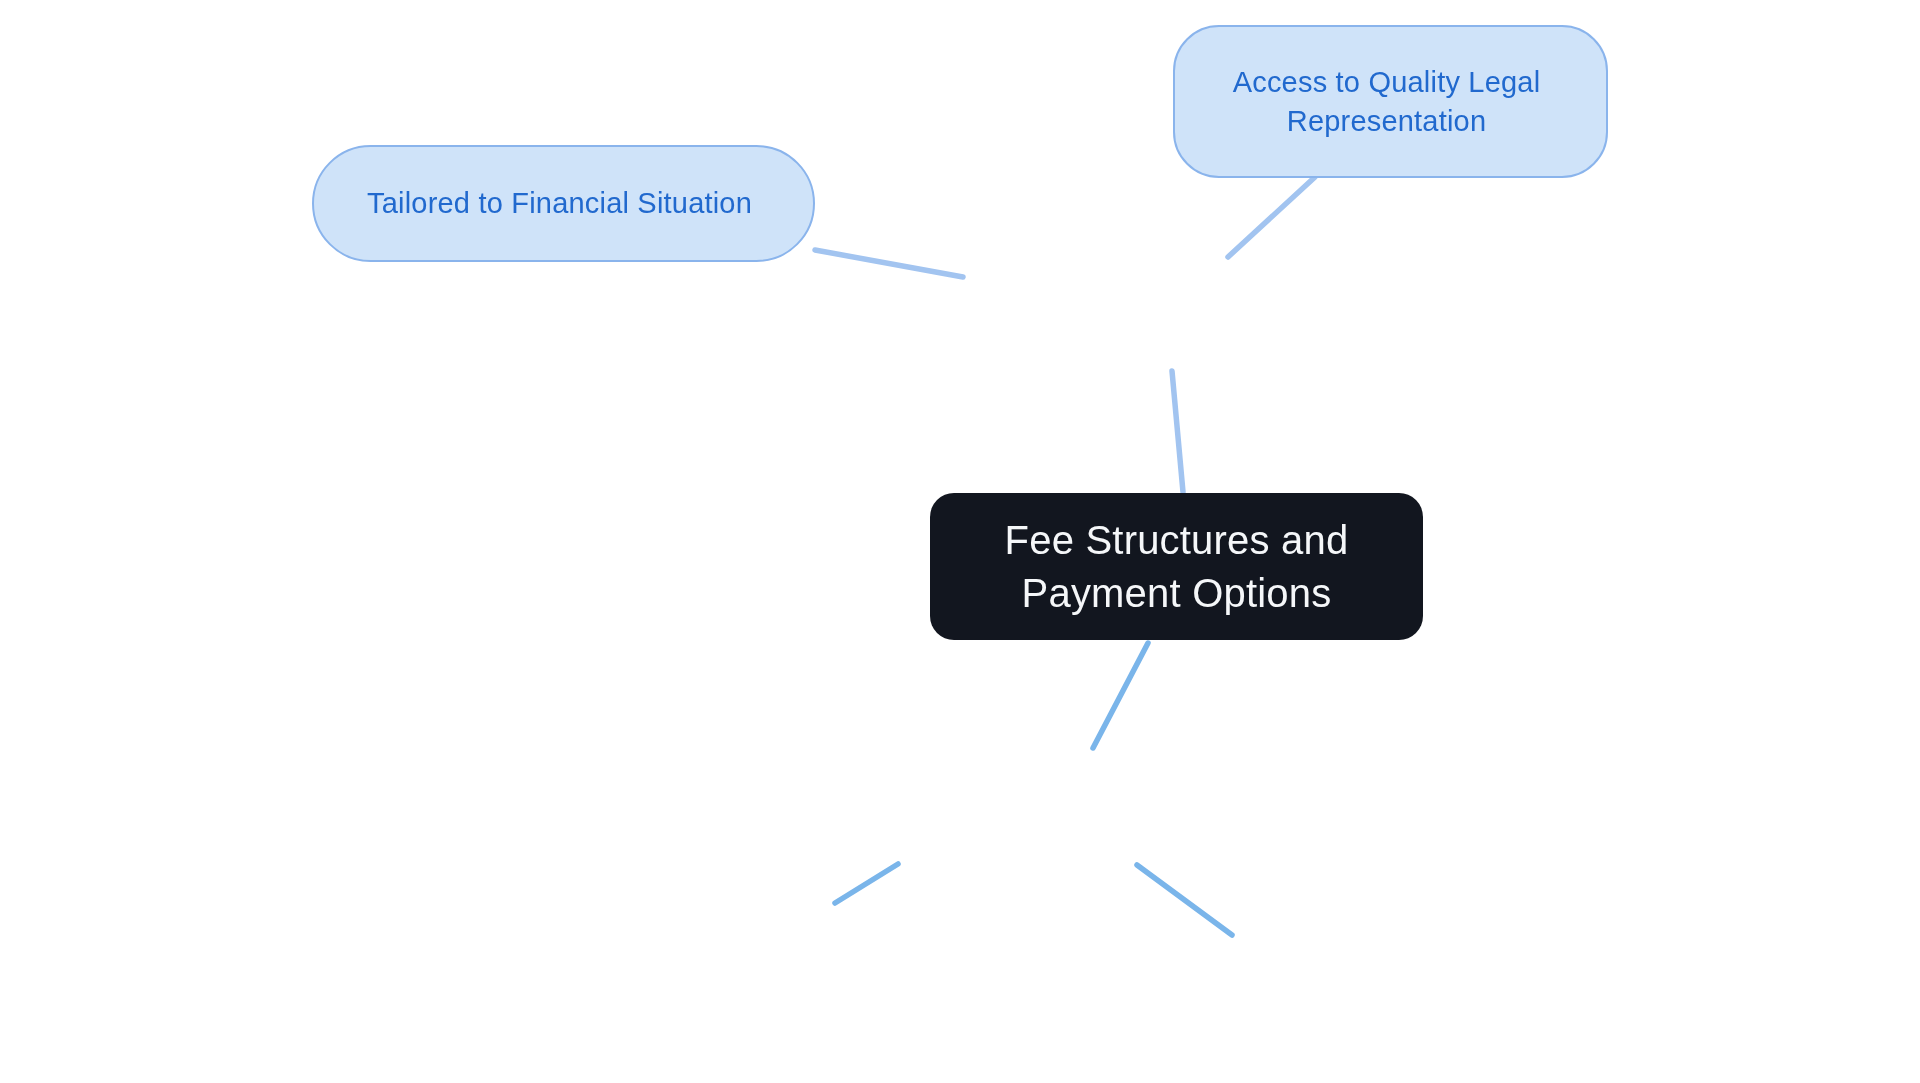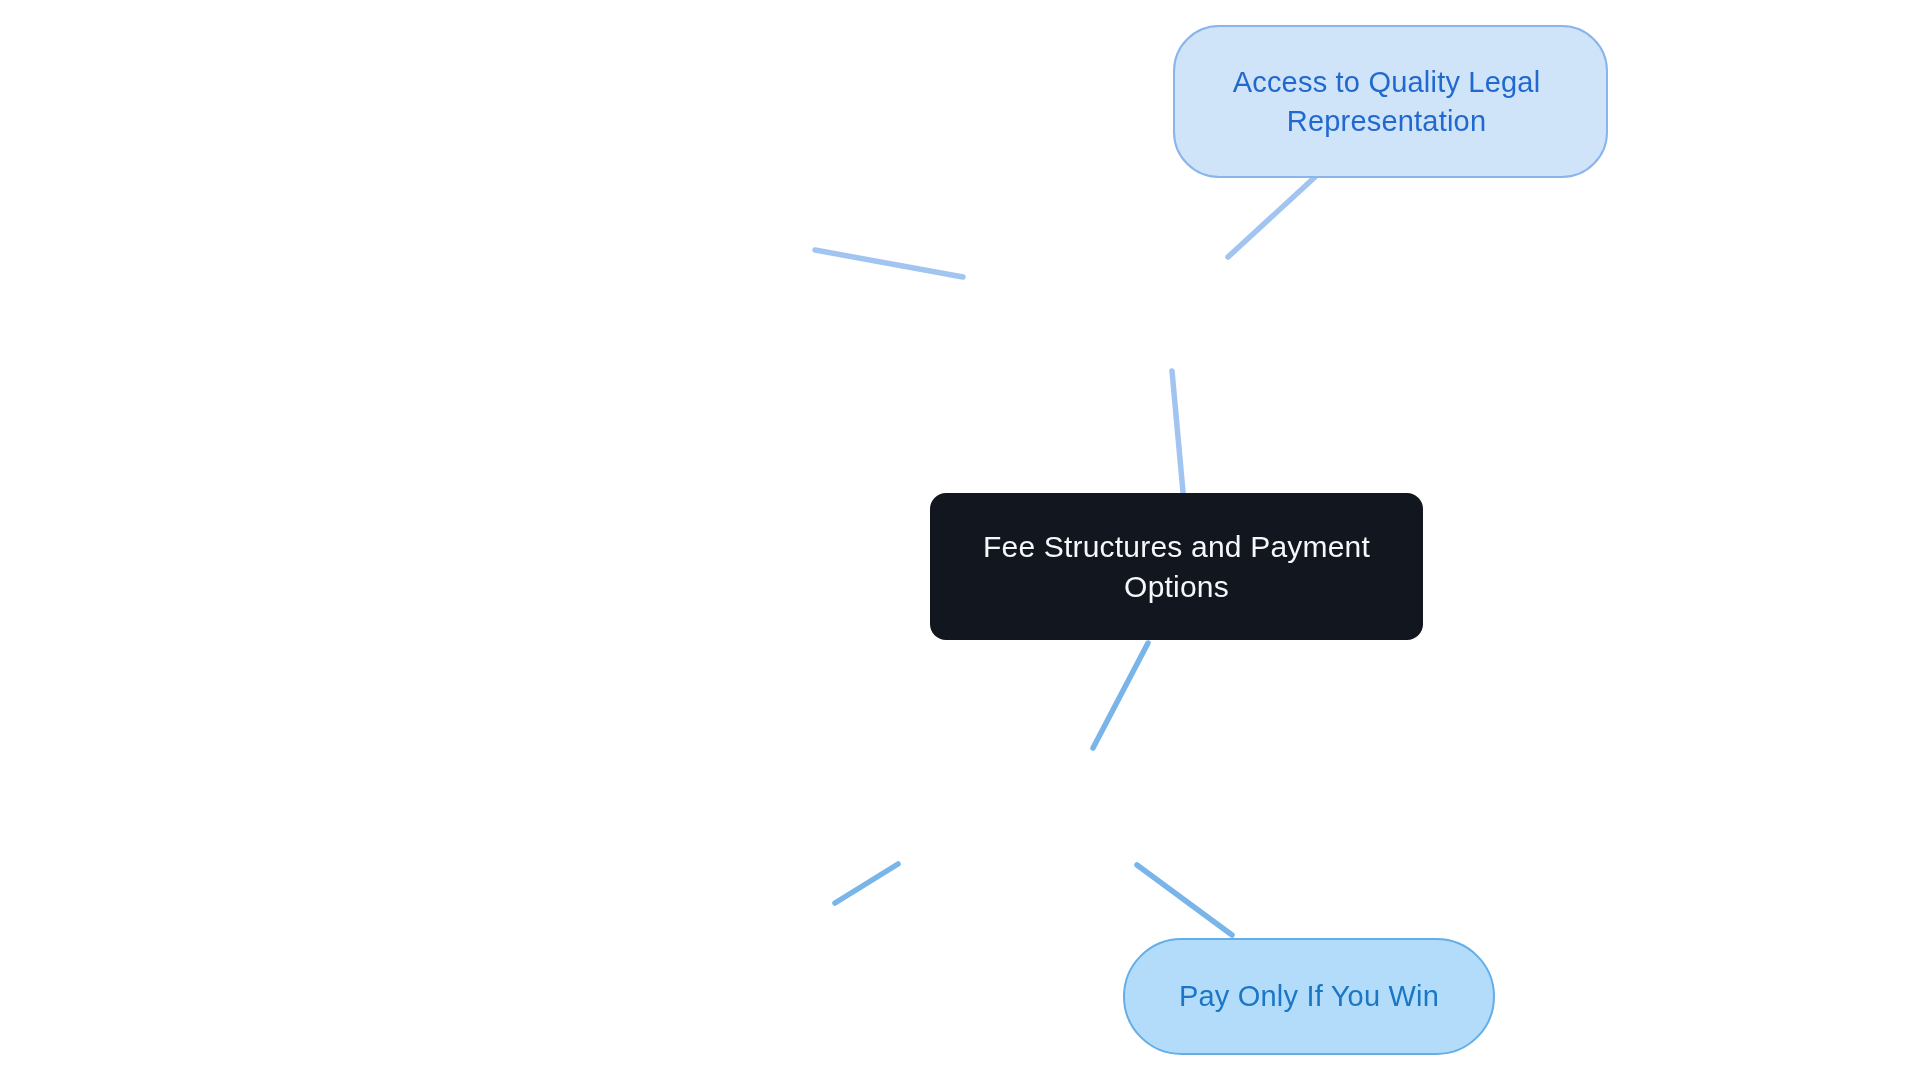--- a/index.html
+++ b/index.html
@@ -46,22 +46,22 @@
   }
   .node.family-b {
     background: var(--b-fill, #b2dcf9);
     border: 2px solid var(--b-border, #64aee7);
     color: var(--b-text, #1b76c6);
   }
   .node.root {
     background: var(--root-fill, #12161f);
     color: var(--root-text, #f5f7f9);
     border: none;
-    font-size: 30px;
-    border-radius: 16px;
+    font-size: 40px;
+    border-radius: 24px;
   }
   .pill { border-radius: 999px; }
   .rounded { border-radius: 46px; }
 </style>
 </head>
 <body>
 
 <div class="canvas">
 
   <svg class="edges" viewBox="0 0 1920 1083">
@@ -70,25 +70,25 @@
     <line class="edge-a" x1="1172" y1="371" x2="1183" y2="492"></line>
     <line class="edge-b" x1="1148" y1="643" x2="1093" y2="748"></line>
     <line class="edge-b" x1="898" y1="864" x2="835" y2="903"></line>
     <line class="edge-b" x1="1137" y1="865" x2="1232" y2="935"></line>
   </svg>
 
   <div class="node family-a rounded" style="left:1173px; top:25px; width:435px; height:153px;">
     <span>Access to Quality Legal Representation</span>
   </div>
 
+  <div class="node family-a pill" style="left:312px; top:145px; width:503px; height:117px;">
+    <span>Tailored to Financial Situation</span>
+  </div>
 
 
   <div class="node root" style="left:930px; top:493px; width:493px; height:147px;">
     <span style="max-width:410px;">Fee Structures and Payment Options</span>
   </div>
 
 
 
-  <div class="node family-b pill" style="left:1123px; top:938px; width:372px; height:117px;">
-    <span>Pay Only If You Win</span>
-  </div>
 
 </div>
 
 </body></html>

